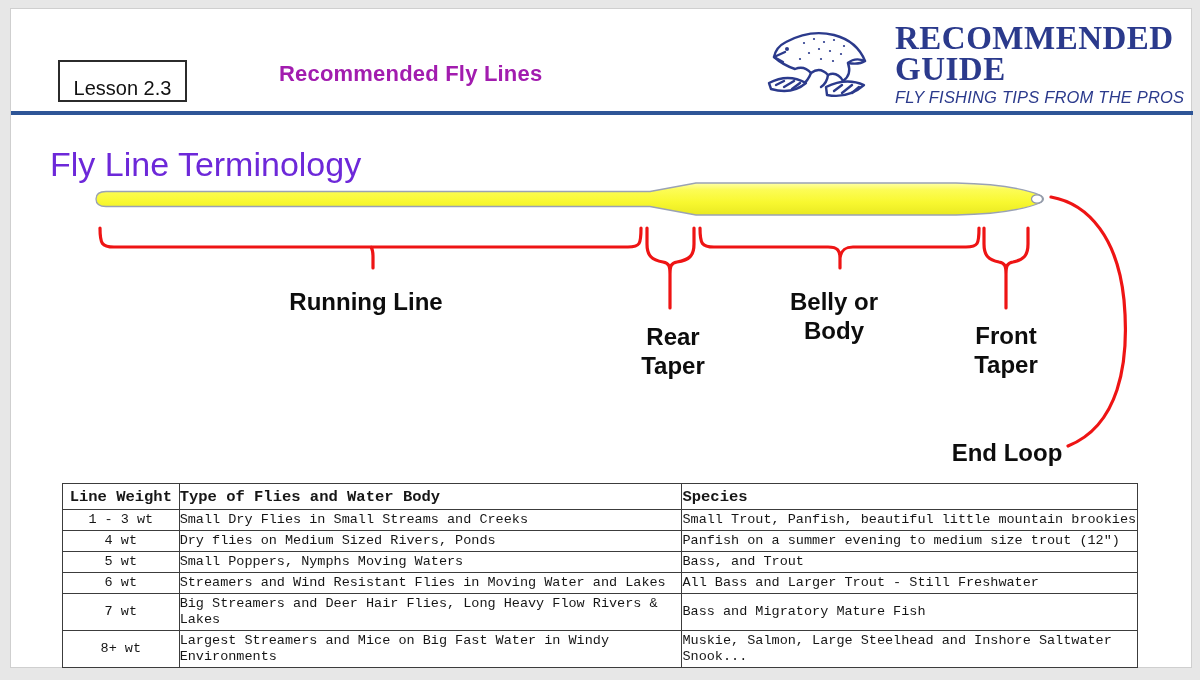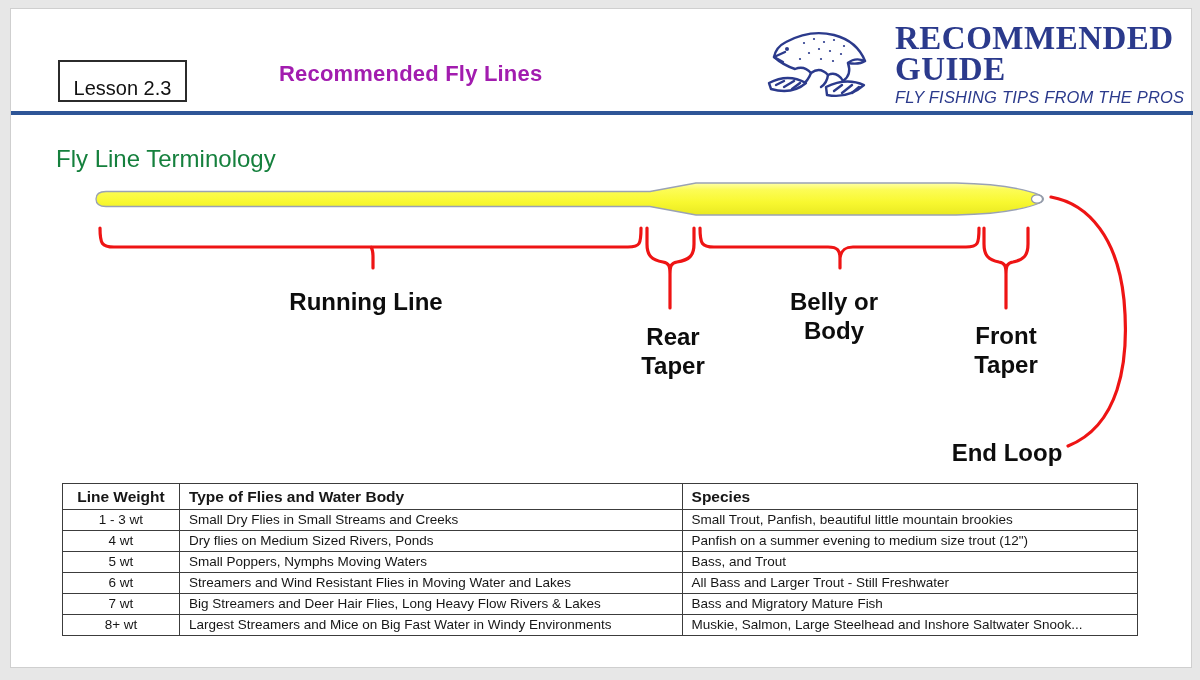--- a/index.html
+++ b/index.html
@@ -14,35 +14,35 @@
     color:#a21caf;letter-spacing:0.2px;}
   .logo{position:absolute;left:752px;top:14px;display:flex;align-items:flex-start;}
   .logo-fish{width:122px;height:86px;}
   .logo-text{margin-left:10px;color:#2b3a8c;}
   .logo-line{font-family:"Liberation Serif",serif;font-weight:bold;font-size:33px;
     line-height:31px;letter-spacing:0.5px;}
   .logo-tagline{font-size:16.5px;font-weight:normal;font-style:italic;margin-top:3px;
     letter-spacing:0.2px;}
   .divider{position:absolute;left:0;top:102px;width:1182px;height:4px;background:#2e5597;}
   
-  .section-heading{position:absolute;left:45px;top:136px;font-size:24px;color:#15803d;}
+  .section-heading{position:absolute;left:39px;top:136px;font-size:34px;color:#6d28d9;}
   
   .diagram-svg{position:absolute;left:0;top:0;width:1200px;height:680px;z-index:2;}
   .dlabel{position:absolute;z-index:3;font-size:24px;font-weight:bold;color:#0d0d0d;
     text-align:center;line-height:29px;transform:translateX(-50%);}
   #lbl-running{left:366px;top:287px;width:220px;}
   #lbl-rear{left:673px;top:322px;width:70px;}
   #lbl-belly{left:834px;top:287px;width:110px;}
   #lbl-front{left:1006px;top:321px;width:70px;}
   #lbl-endloop{left:1007px;top:438px;width:140px;}
   
   table.specs{position:absolute;left:62px;top:483px;width:1076px;z-index:3;
     border-collapse:collapse;background:#fff;}
   table.specs th,table.specs td{border:1.5px solid #3c3c3c;color:#161616;
-    padding:2px 9px;box-sizing:border-box;}
+    padding:2px 0;box-sizing:border-box;font-family:Liberation Mono, monospace;}
   table.specs th{font-size:15.5px;font-weight:bold;text-align:left;height:26px;}
   table.specs td{font-size:13.5px;height:20px;line-height:16px;}
   table.specs th.c1,table.specs td.c1{text-align:center;width:118px;}
   table.specs .c2{width:512px;}
   table.specs .c3{width:464px;}
 </style>
 </head>
 <body>
 
 <div class="slide">

